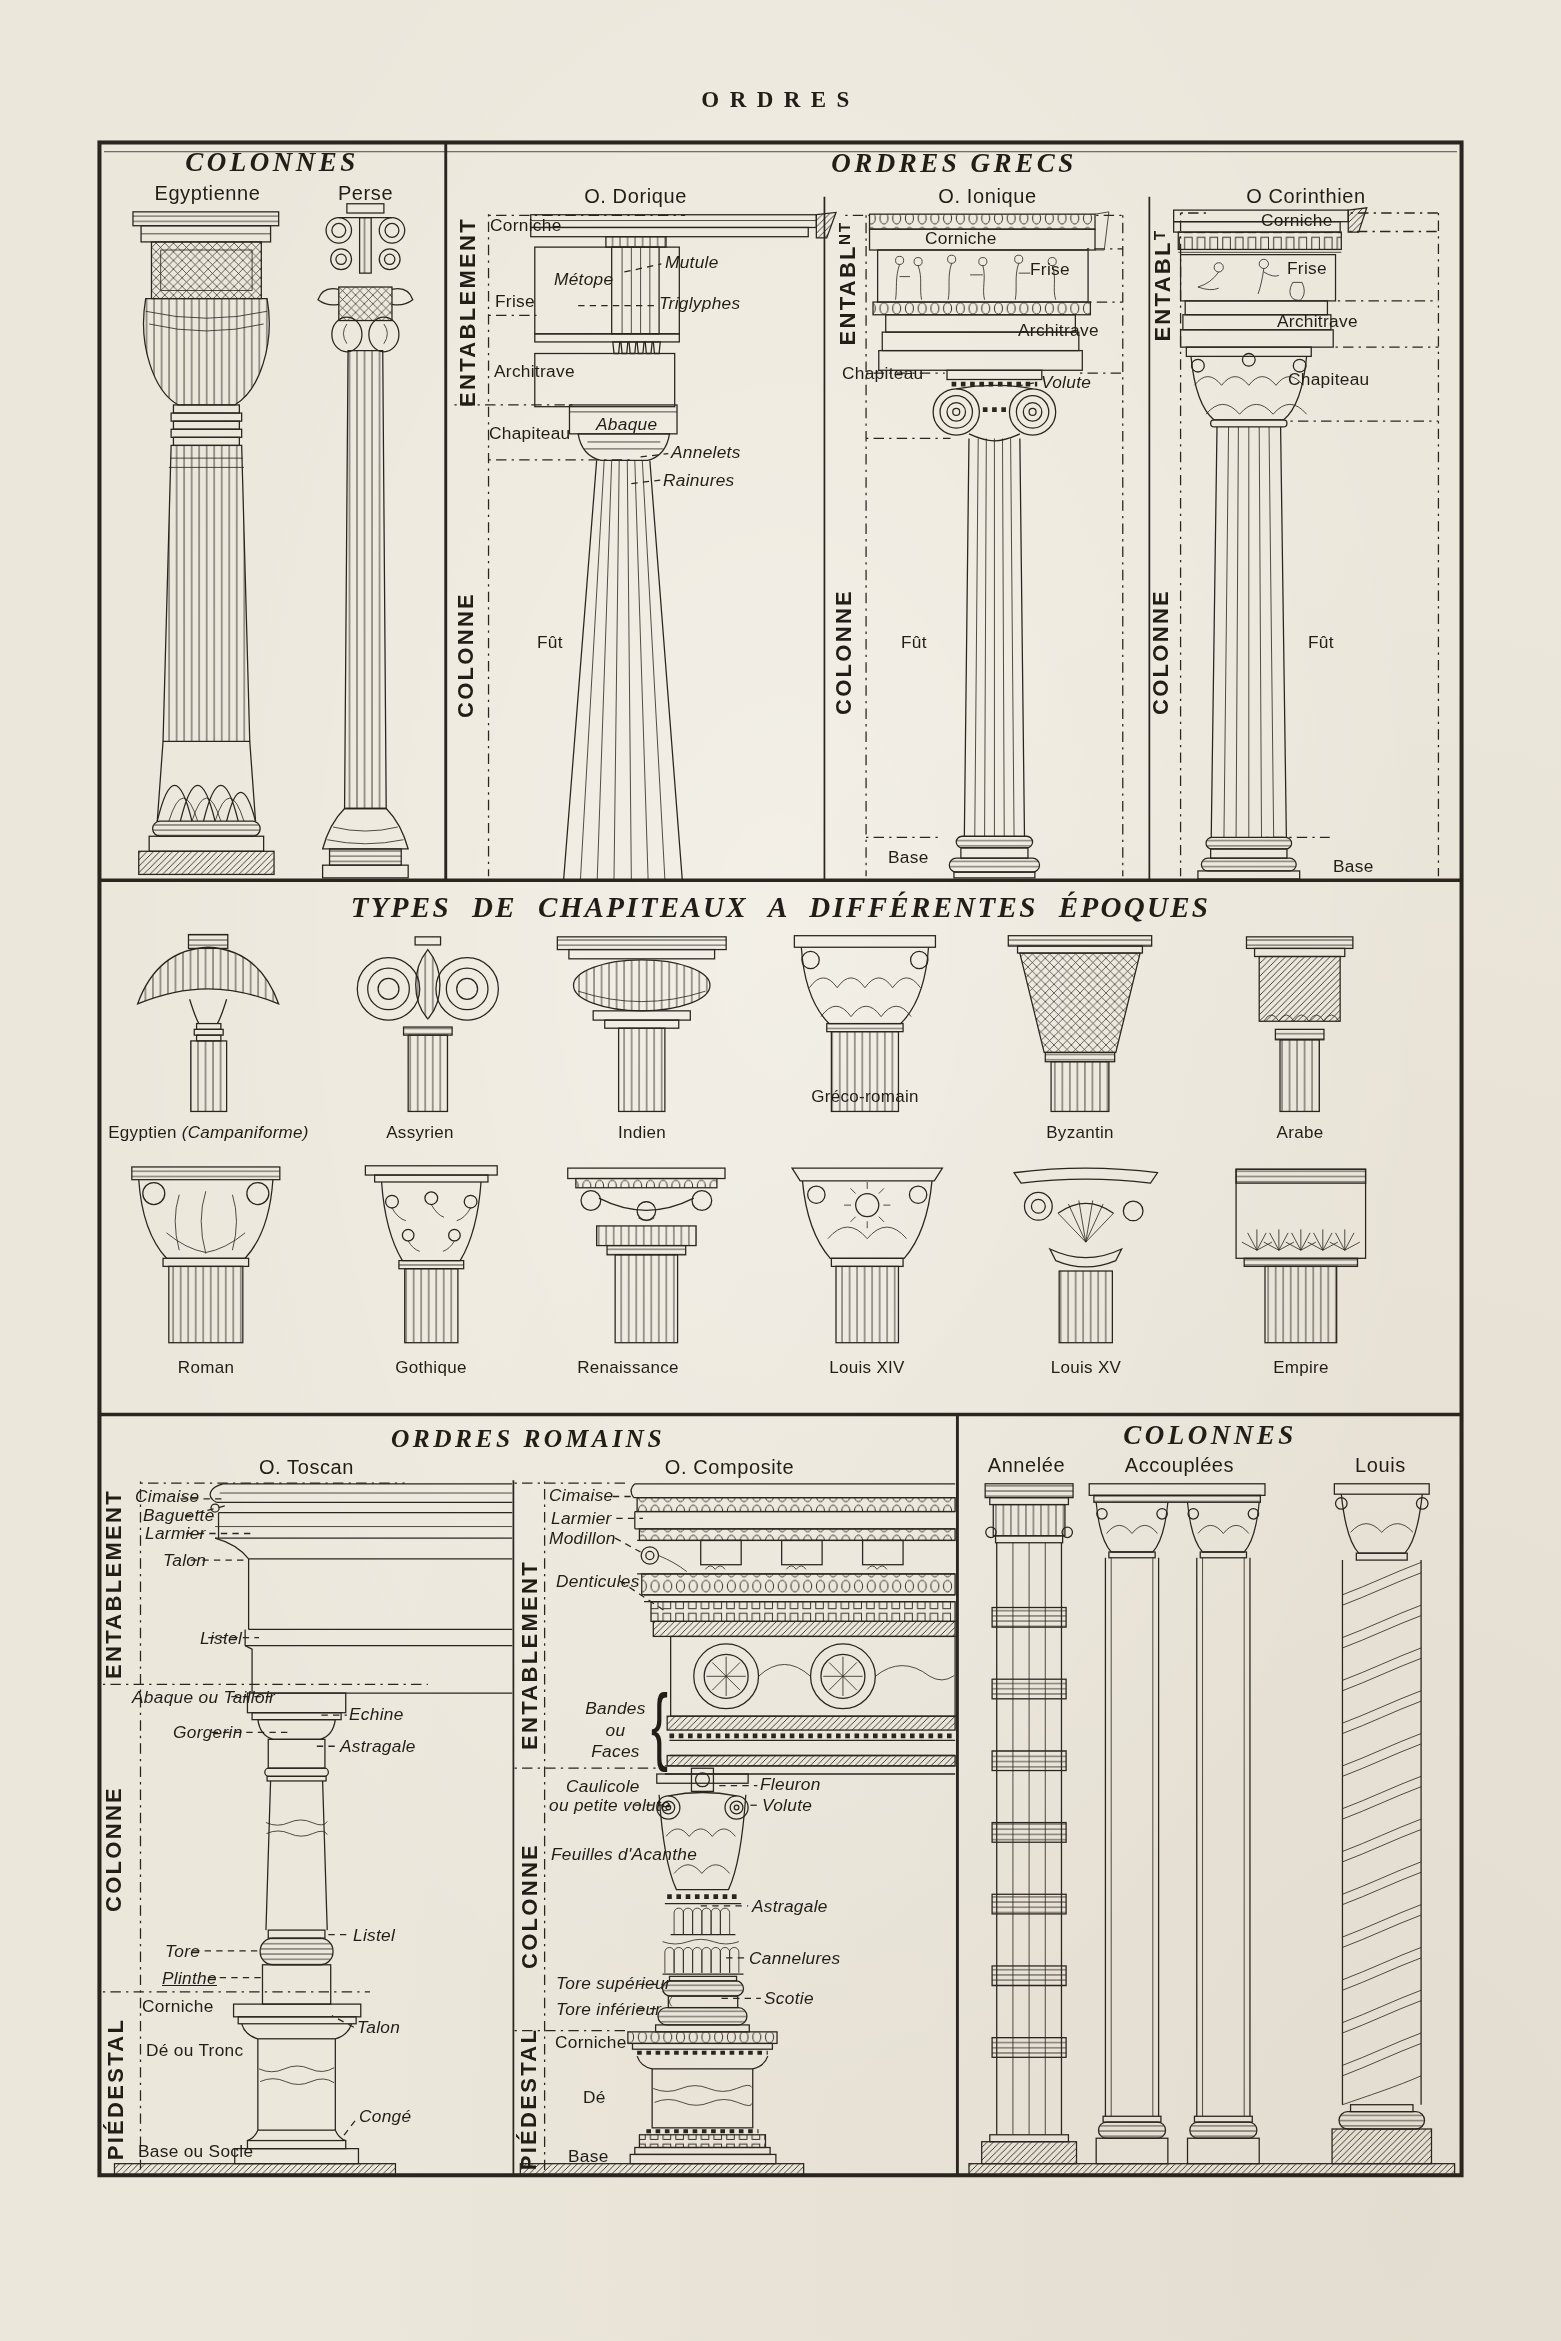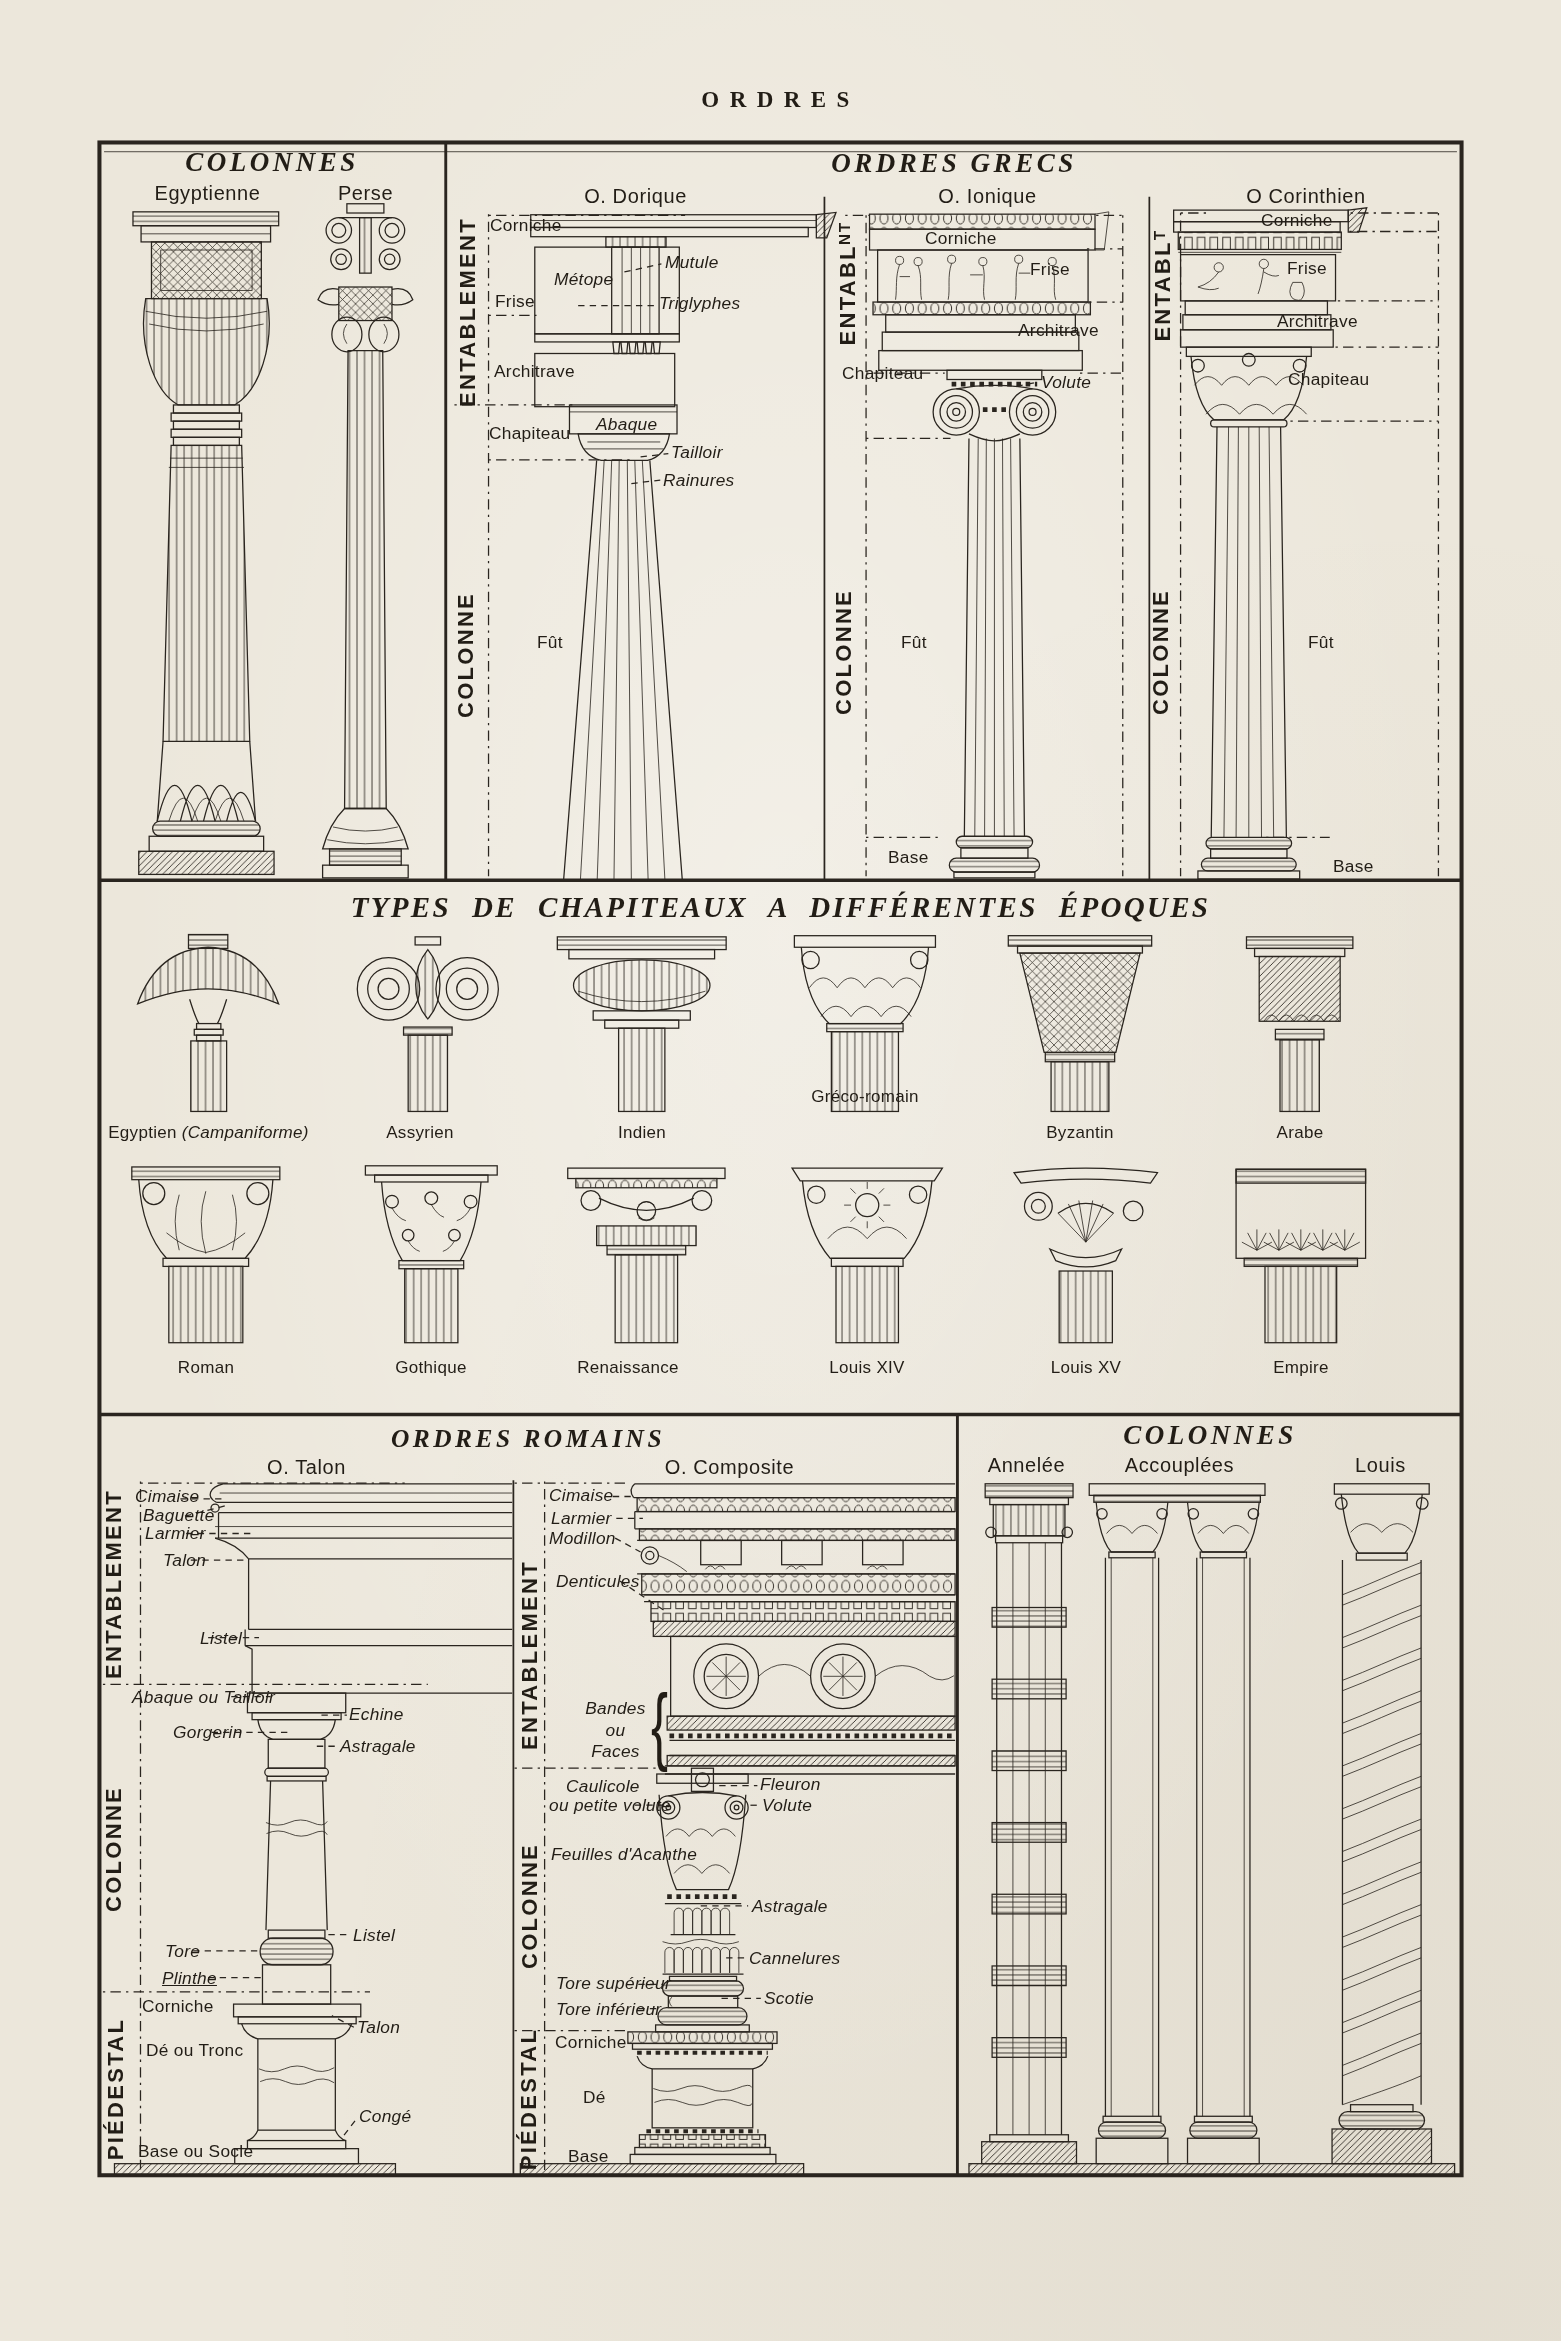--- a/index.html
+++ b/index.html
@@ -619,21 +619,21 @@
 <div class="vl" style="left:468px;top:312px;">ENTABLEMENT</div>
 <div class="vl" style="left:466px;top:655px;">COLONNE</div>
 <div class="lb" style="left:490px;top:217px;">Corniche</div>
 <div class="lb it" style="left:554px;top:271px;">Métope</div>
 <div class="lb it" style="left:665px;top:254px;">Mutule</div>
 <div class="lb" style="left:495px;top:293px;">Frise</div>
 <div class="lb it" style="left:659px;top:295px;">Triglyphes</div>
 <div class="lb" style="left:494px;top:363px;">Architrave</div>
 <div class="lb" style="left:489px;top:425px;">Chapiteau</div>
 <div class="lb it" style="left:596px;top:416px;">Abaque</div>
-<div class="lb it" style="left:671px;top:444px;">Tailloir</div>
+<div class="lb it" style="left:671px;top:444px;">Annelets</div>
 <div class="lb it" style="left:663px;top:472px;">Rainures</div>
 <div class="lb" style="left:537px;top:634px;">Fût</div>
 
 <div class="vl" style="left:848px;top:283px;">ENTABLᴺᵀ</div>
 <div class="vl" style="left:844px;top:652px;">COLONNE</div>
 <div class="lb" style="left:925px;top:230px;">Corniche</div>
 <div class="lb" style="left:1030px;top:261px;">Frise</div>
 <div class="lb" style="left:1018px;top:322px;">Architrave</div>
 <div class="lb" style="left:842px;top:365px;">Chapiteau</div>
 <div class="lb it" style="left:1041px;top:374px;">Volute</div>
@@ -662,21 +662,21 @@
 <div class="cap" style="left:1196px;top:1124px;width:208px;">Arabe</div>
 
 <div class="cap" style="left:102px;top:1359px;width:208px;">Roman</div>
 <div class="cap" style="left:327px;top:1359px;width:208px;">Gothique</div>
 <div class="cap" style="left:524px;top:1359px;width:208px;">Renaissance</div>
 <div class="cap" style="left:763px;top:1359px;width:208px;">Louis XIV</div>
 <div class="cap" style="left:982px;top:1359px;width:208px;">Louis XV</div>
 <div class="cap" style="left:1197px;top:1359px;width:208px;">Empire</div>
 
 <div class="sec-title h-serif ctr" style="left:99px;top:1424px;width:858px;font-size:25.4px;">ORDRES ROMAINS</div>
-<div class="sub ctr" style="left:220px;top:1456px;width:173px;">O. Talon</div>
+<div class="sub ctr" style="left:220px;top:1456px;width:173px;">O. Toscan</div>
 <div class="sub ctr" style="left:643px;top:1456px;width:173px;">O. Composite</div>
 <div class="sec-title h-serif ctr" style="left:958px;top:1420px;width:504px;">COLONNES</div>
 <div class="sub ctr" style="left:940px;top:1454px;width:173px;">Annelée</div>
 <div class="sub ctr" style="left:1093px;top:1454px;width:173px;">Accouplées</div>
 <div class="sub ctr" style="left:1294px;top:1454px;width:173px;">Louis</div>
 
 <div class="vl" style="left:114px;top:1584px;">ENTABLEMENT</div>
 <div class="vl" style="left:114px;top:1849px;">COLONNE</div>
 <div class="vl" style="left:116px;top:2089px;">PIÉDESTAL</div>
 <div class="lb it" style="left:135px;top:1488px;">Cimaise</div>

